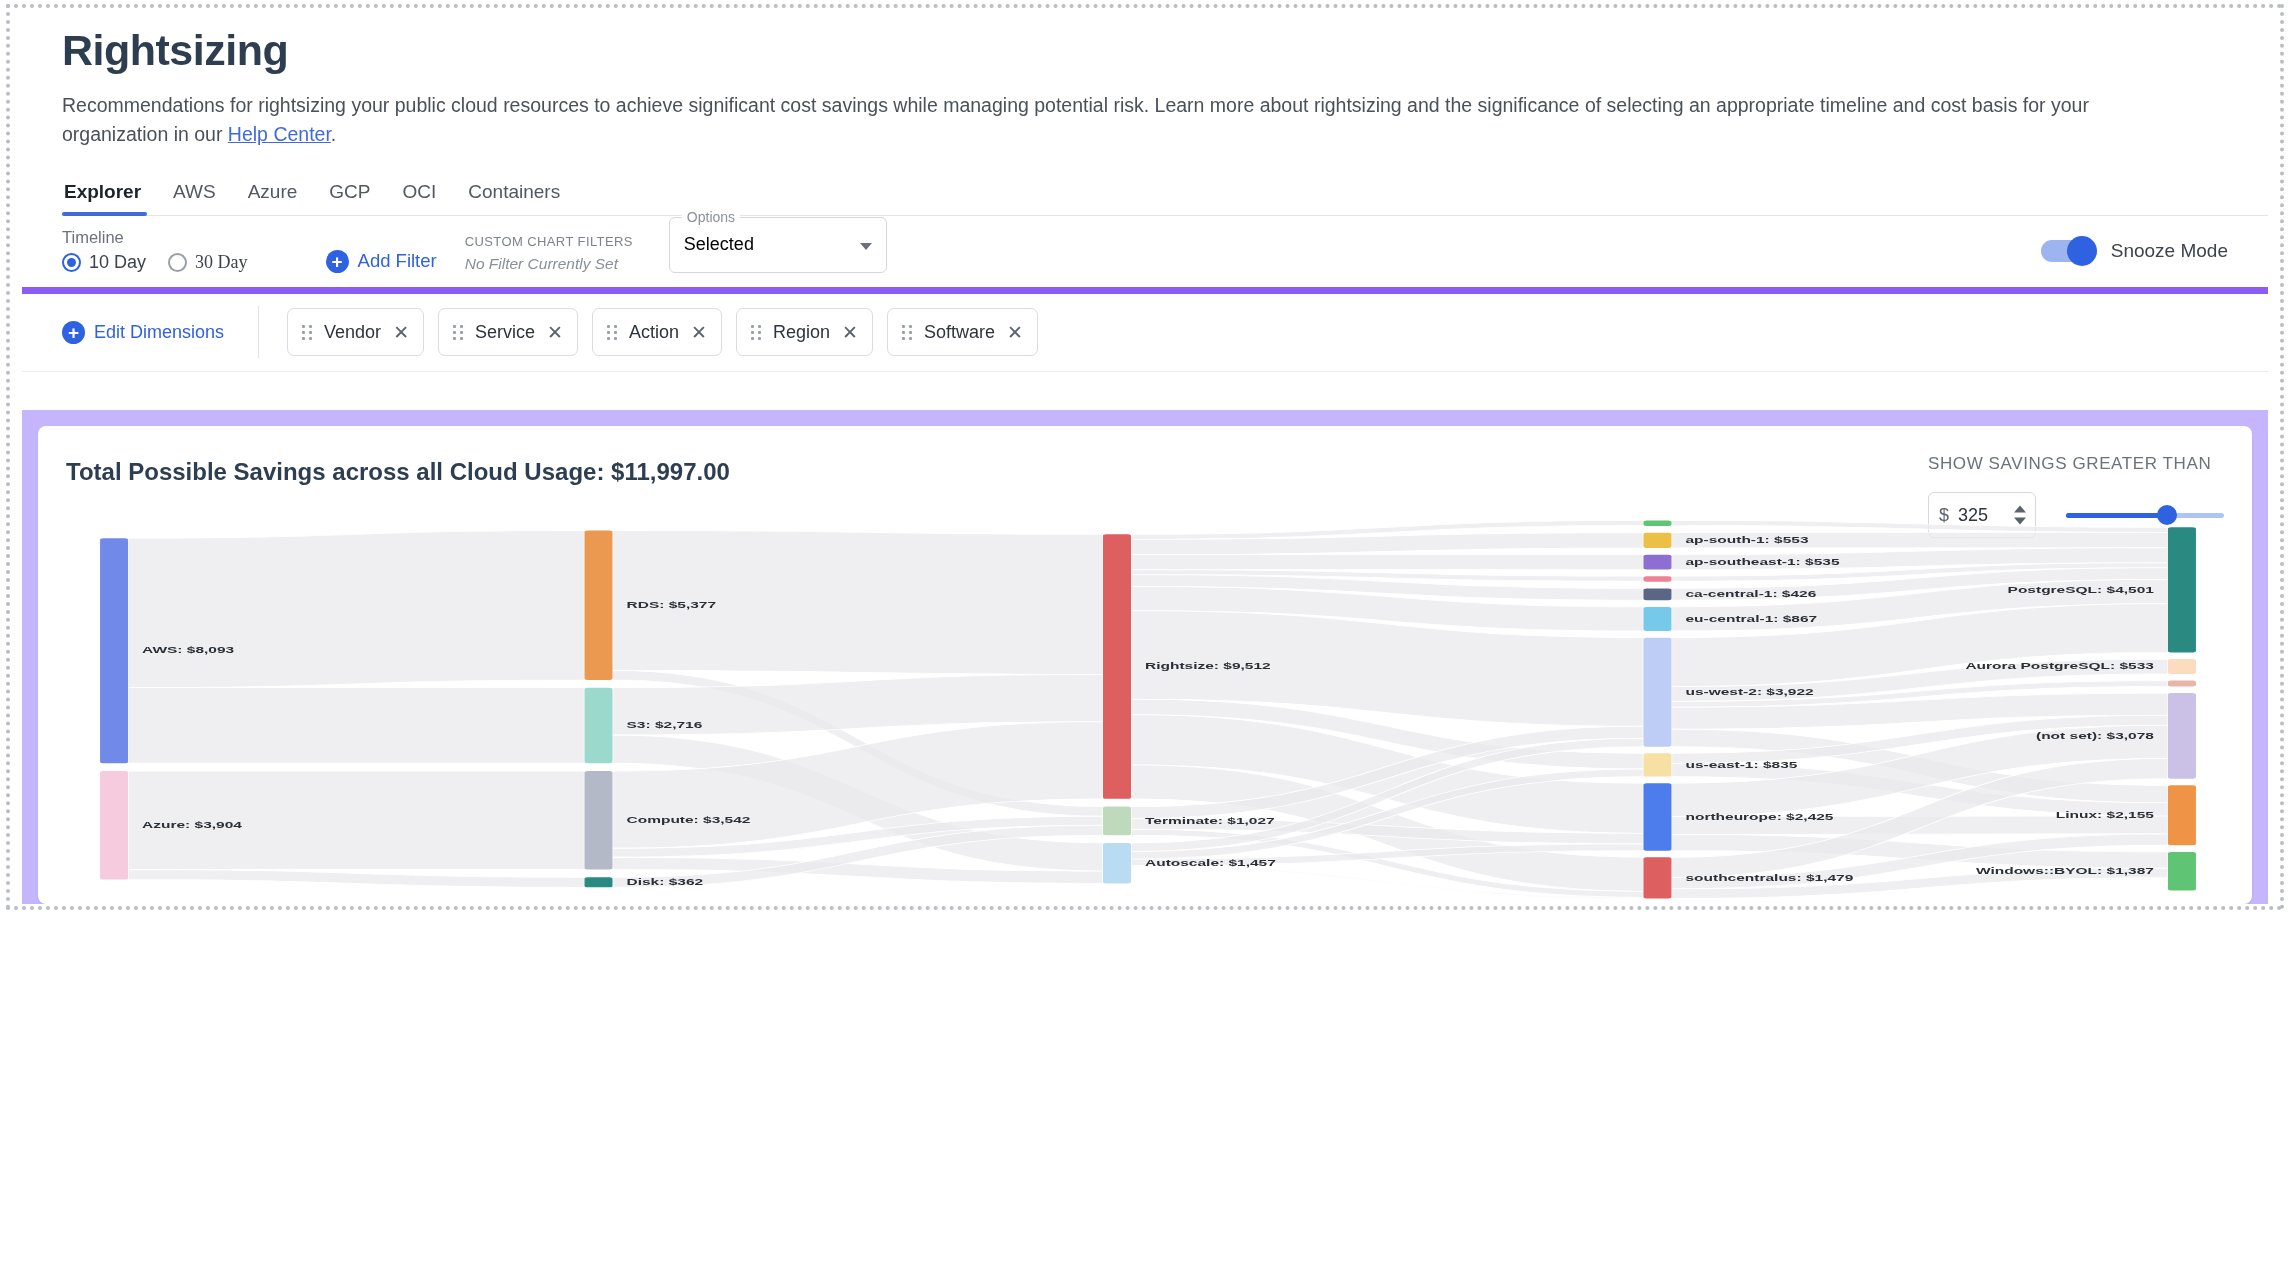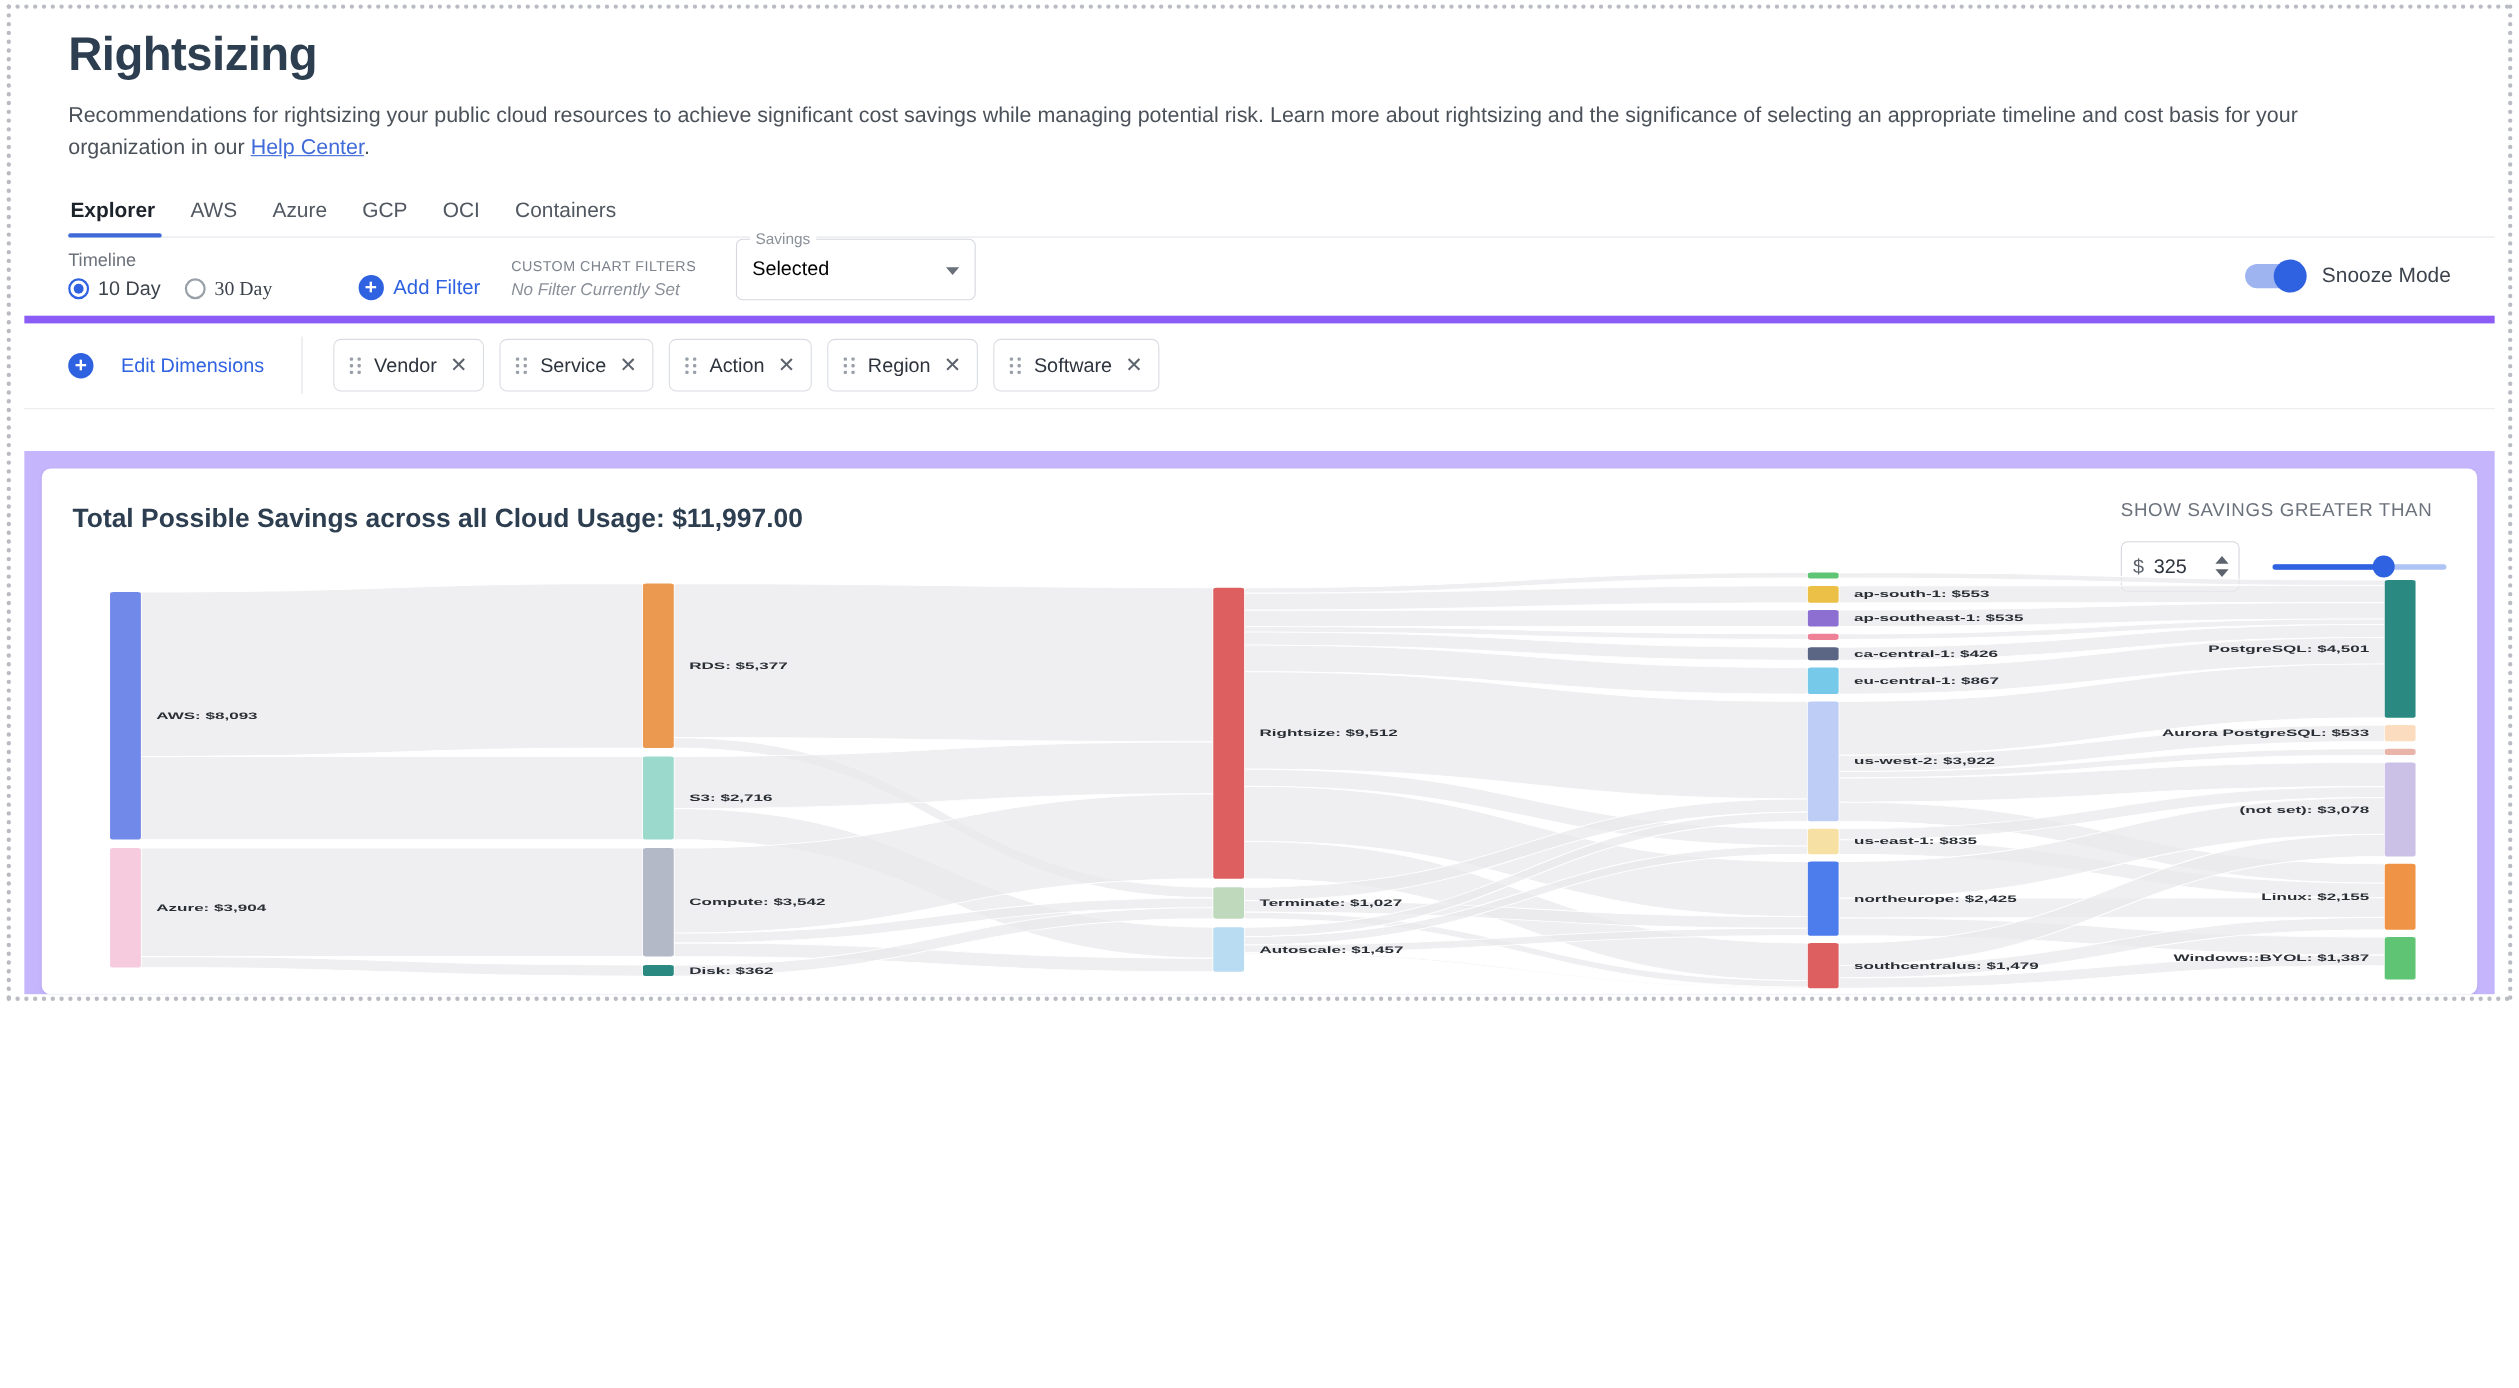--- a/index.html
+++ b/index.html
@@ -144,21 +144,21 @@
     background: #ffffff;
     border-bottom: 1px solid #e9ebee;
     height: 78px;
   }
   .edit-dims {
     display: flex; align-items: center; gap: 9px; cursor: pointer;
     padding-right: 34px; margin-right: 0;
     border-right: 1px solid #dfe2e6;
     height: 52px;
   }
-  .edit-dims-text { font-size: 18px; color: #2f62e0; margin-left: 16px; }
+  .edit-dims-text { font-size: 18px; color: #2f62e0; }
   .chips { display: flex; align-items: flex-end; gap: 14px; margin-left: 28px; }
   .chip {
     display: flex; align-items: center; gap: 12px;
     border: 1px solid #d9dce1; border-radius: 7px;
     background: #fff; padding: 10px 14px; height: 48px;
     cursor: pointer;
   }
   .grip {
     display: grid; grid-template-columns: 3px 3px; gap: 3px 4px;
     flex: none;
@@ -261,21 +261,21 @@
         <span class="plus-icon">+</span>
         <span class="add-filter-text">Add Filter</span>
       </div>
 
       <div class="ccf-group">
         <div class="ccf-title">CUSTOM CHART FILTERS</div>
         <div class="ccf-sub">No Filter Currently Set</div>
       </div>
 
       <div class="options-field">
-        <span class="options-legend">Savings</span>
+        <span class="options-legend">Options</span>
         <span class="options-value">Selected</span>
         <span class="caret"></span>
       </div>
 
       <div class="snooze-wrap">
         <span class="toggle"></span>
         <span class="snooze-label">Snooze Mode</span>
       </div>
     </div>
 

